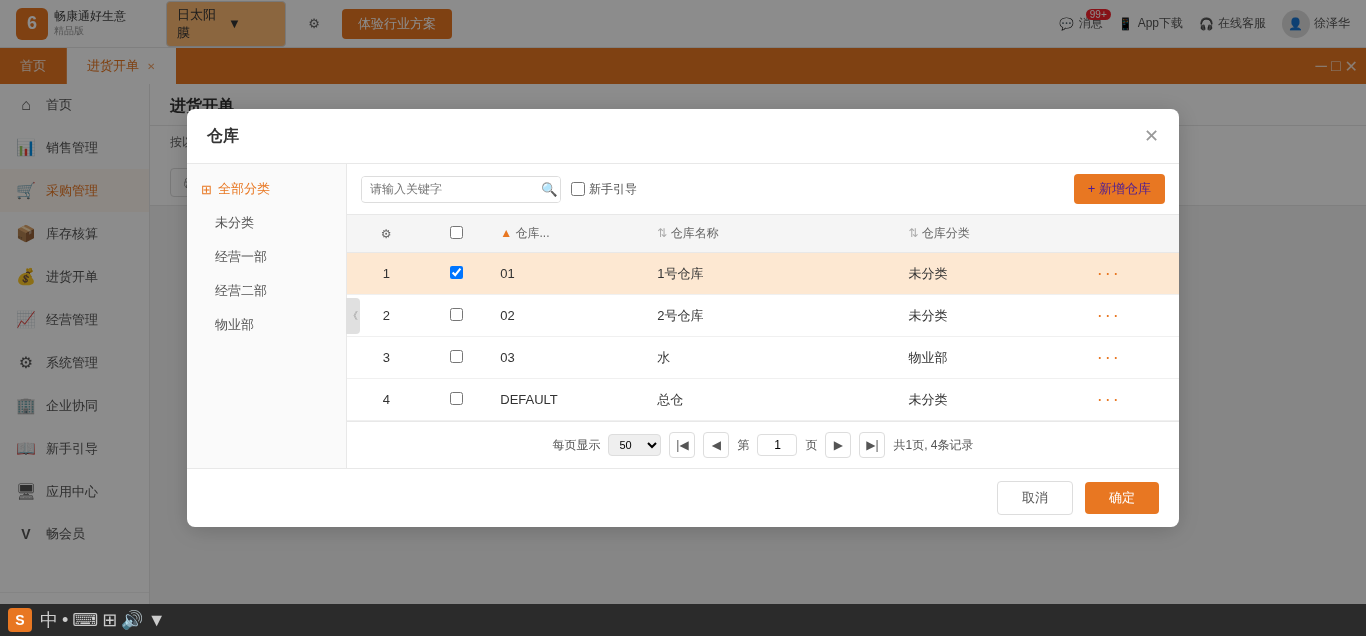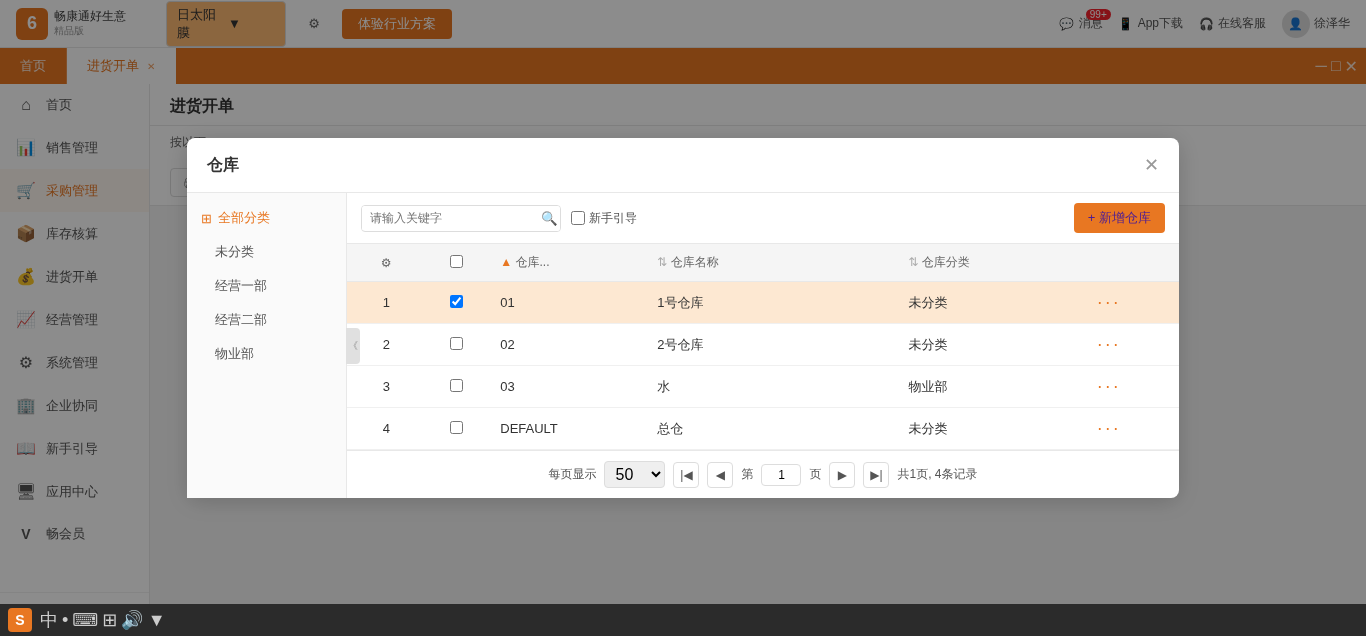--- a/index.html
+++ b/index.html
@@ -297,21 +297,21 @@
 
     
     .dialog-pagination {
       padding: 10px 14px;
       display: flex; align-items: center; justify-content: center;
       border-top: 1px solid #e8e8e8;
       gap: 8px; font-size: 12px; color: #555;
     }
     .page-select {
       border: 1px solid #ddd; border-radius: 4px; padding: 3px 6px;
-      font-size: 16px;
+      font-size: 11px;
     }
     .page-btn {
       width: 26px; height: 26px;
       border: 1px solid #ddd; border-radius: 4px;
       display: flex; align-items: center; justify-content: center;
       cursor: pointer; background: #fff; color: #555; font-size: 12px;
     }
     .page-input {
       width: 40px; text-align: center;
       border: 1px solid #ddd; border-radius: 4px;
@@ -595,20 +595,24 @@
           <span>第</span>
           <input class="page-input" type="text" value="1" style="">
           <span>页</span>
           <div class="page-btn">▶</div>
           <div class="page-btn">▶|</div>
           <span>共1页, 4条记录</span>
         </div>
       </div>
     </div>
 
+    <div class="dialog-footer">
+      <button class="btn-cancel">取消</button>
+      <button class="btn-confirm">确定</button>
+    </div>
   </div>
 </div>
 
 <div class="taskbar">
   <div class="taskbar-logo">
     <span>S</span>
   </div>
   <div class="taskbar-items">
     <span class="taskbar-item">中</span>
     <span class="taskbar-item">•</span>

